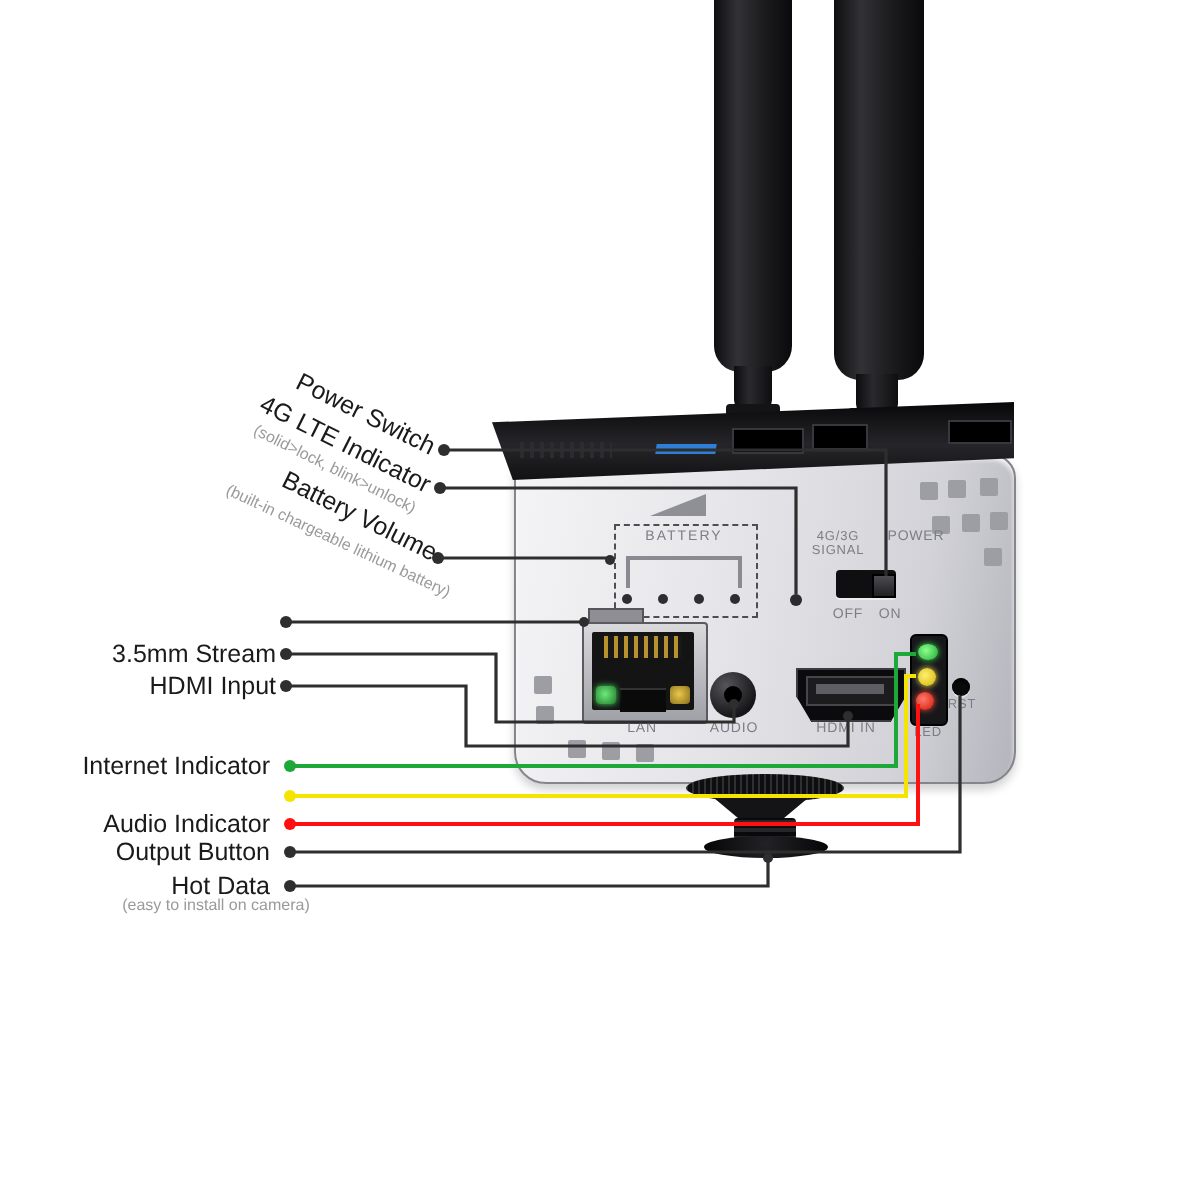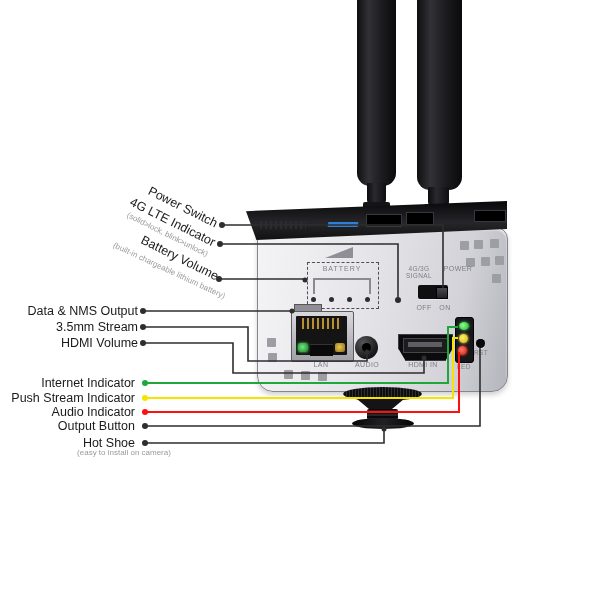--- a/index.html
+++ b/index.html
@@ -209,23 +209,21 @@
     <circle cx="145" cy="398" r="3" fill="#f5e400"></circle>
     <circle cx="145" cy="412" r="3" fill="#ff1010"></circle>
   </svg>
 
   <div class="lbl rot" style="right:383px;top:217px;transform:rotate(26.5deg);">Power Switch</div>
   <div class="lbl rot" style="right:385px;top:236px;transform:rotate(26.5deg);">4G LTE Indicator</div>
   <div class="sub rot" style="right:393px;top:250px;transform:rotate(26.5deg);">(solid&gt;lock, blink&gt;unlock)</div>
   <div class="lbl rot" style="right:382px;top:270px;transform:rotate(26.5deg);">Battery Volume</div>
   <div class="sub rot" style="right:375px;top:292px;transform:rotate(25deg);">(built-in chargeable lithium battery)</div>
 
-  <div class="lbl right-a" style="right:462px;top:304px;">Data &amp; NMS Output</div>
   <div class="lbl right-a" style="right:462px;top:320px;">3.5mm Stream</div>
-  <div class="lbl right-a" style="right:462px;top:336px;">HDMI Volume</div>
+  <div class="lbl right-a" style="right:462px;top:336px;">HDMI Input</div>
   <div class="lbl right-a" style="right:465px;top:376px;">Internet Indicator</div>
-  <div class="lbl right-a" style="right:465px;top:391px;">Push Stream Indicator</div>
   <div class="lbl right-a" style="right:465px;top:405px;">Audio Indicator</div>
   <div class="lbl right-a" style="right:465px;top:419px;">Output Button</div>
-  <div class="lbl right-a" style="right:465px;top:436px;">Hot Shoe</div>
-  <div class="sub" style="left:74px;top:448px;width:100px;text-align:center;">(easy to install on camera)</div>
+  <div class="lbl right-a" style="right:465px;top:436px;">Hot Data</div>
+  <div class="sub" style="left:58px;top:448px;width:100px;text-align:center;">(easy to install on camera)</div>
 
 </div>
 
 </body></html>

